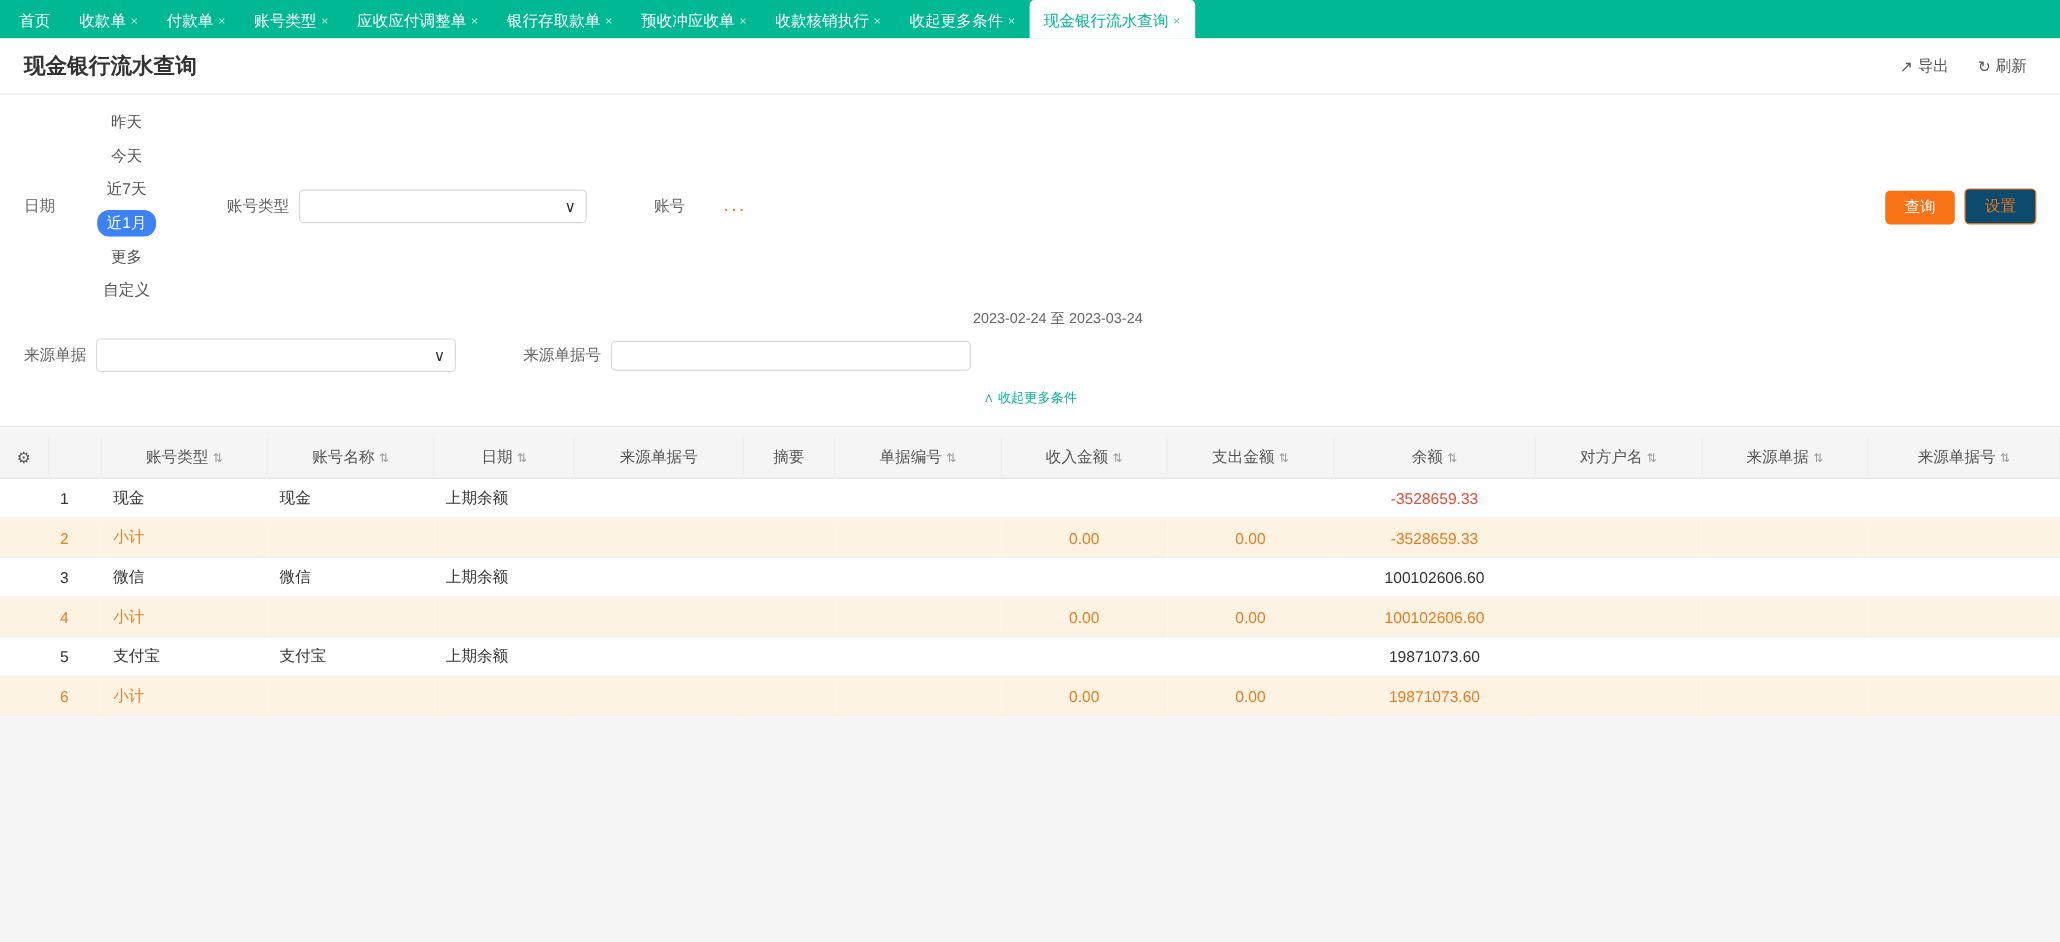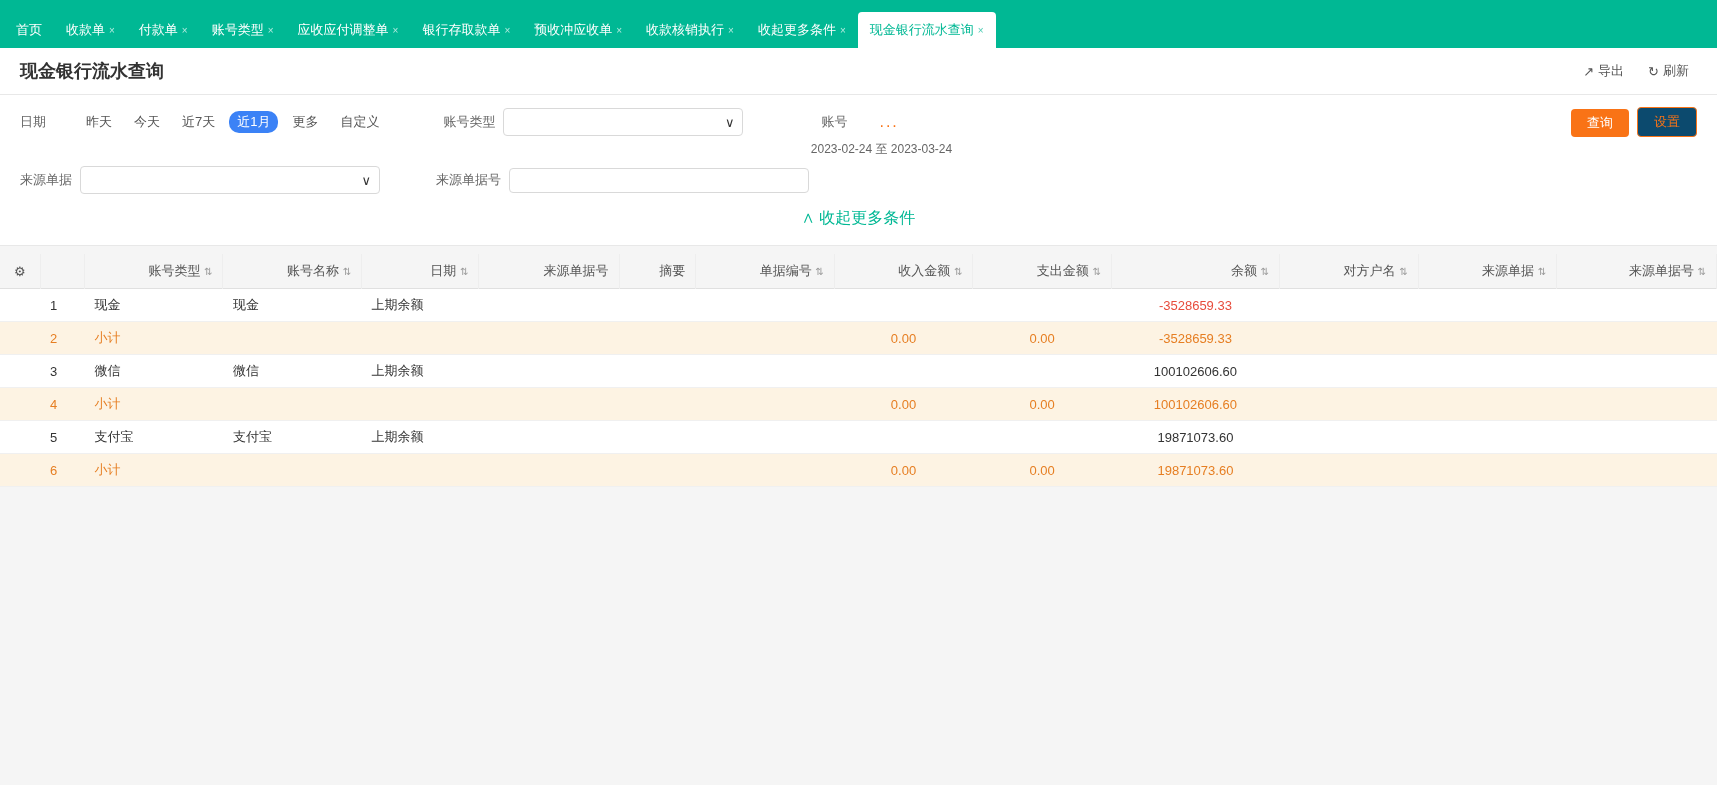--- a/index.html
+++ b/index.html
@@ -2,22 +2,22 @@
 <html><head>
   <meta charset="utf-8">
   <style>
     * { box-sizing: border-box; margin: 0; padding: 0; }
     body { font-family: 'Microsoft YaHei', Arial, sans-serif; font-size: 13px; background: #f5f5f5; color: #333; }
 
     
     .top-nav {
       background: #00b894;
       display: flex;
-      align-items: flex-end;
-      height: 48px;
+      align-items: flex-start;
+      height: 32px;
       padding: 0 4px;
       overflow: hidden;
     }
     .top-nav .nav-item {
       color: #fff;
       padding: 0 12px;
       height: 36px;
       display: flex;
       align-items: center;
       cursor: pointer;
@@ -56,21 +56,21 @@
       border-bottom: 1px solid #e8e8e8;
     }
     .filter-row {
       display: flex;
       align-items: center;
       margin-bottom: 10px;
       gap: 16px;
       flex-wrap: wrap;
     }
     .filter-label { color: #666; min-width: 50px; white-space: nowrap; }
-    .date-options { display: flex; gap: 6px; align-items: center; }
+    .date-options { display: flex; gap: 6px; align-items: center; flex-direction: column; }
     .date-btn {
       padding: 2px 8px; border: none; background: none; cursor: pointer;
       color: #555; font-size: 13px; border-radius: 3px;
     }
     .date-btn.active {
       background: #3b82f6; color: #fff; border-radius: 10px;
     }
     .date-range { color: #666; font-size: 12px; margin-top: 2px; }
     .filter-input {
       border: 1px solid #d9d9d9; border-radius: 4px; padding: 4px 8px;
@@ -86,38 +86,38 @@
     .ellipsis-btn { color: #f97316; cursor: pointer; font-size: 16px; letter-spacing: 2px; }
     .query-btn {
       background: #f97316; color: #fff; border: none; border-radius: 4px;
       padding: 5px 16px; cursor: pointer; font-size: 13px;
     }
     .settings-btn {
       background: #0c4a6e; color: #f97316; border: 1px solid #f97316; border-radius: 4px;
       padding: 5px 16px; cursor: pointer; font-size: 13px;
     }
     .collapse-bar {
-      text-align: center; padding: 4px; cursor: pointer; color: #00b894; font-size: 16px;
+      text-align: center; padding: 4px; cursor: pointer; color: #00b894; font-size: 11px;
     }
 
     
     .table-container {
       background: #fff;
       margin: 8px 0 0 0;
       overflow: auto;
     }
     table {
       width: 100%; border-collapse: collapse; font-size: 13px;
     }
     thead tr {
       background: #f5f5f5;
       border-bottom: 1px solid #e0e0e0;
     }
     thead th {
-      padding: 8px 10px; text-align: right; color: #555; font-weight: normal;
+      padding: 8px 10px; text-align: center; color: #555; font-weight: normal;
       white-space: nowrap; border-right: 1px solid #eee;
       user-select: none;
     }
     thead th:first-child { width: 40px; text-align: center; }
     .sort-icon { color: #999; font-size: 10px; }
     tbody tr { border-bottom: 1px solid #f0f0f0; }
     tbody td { padding: 7px 10px; color: #333; white-space: nowrap; }
     tbody td:first-child { text-align: center; color: #999; }
     .subtotal-row { background: #fdf3e3 !important; }
     .subtotal-row td { color: #e67e22; }
@@ -200,21 +200,21 @@
     </div>
 
     <div class="filter-group" style="margin-left:40px;">
       <span class="filter-label">账号类型</span>
       <div class="filter-select" style="width:240px;">
         <span></span>
         <span>∨</span>
       </div>
     </div>
 
-    <div class="filter-group" style="margin-left:62px;">
+    <div class="filter-group" style="margin-left:40px;">
       <span class="filter-label">账号</span>
       <span class="ellipsis-btn">...</span>
     </div>
 
     <div style="margin-left:auto; display:flex; gap:8px; flex-direction:row; align-items:flex-end;">
       <button class="query-btn">查询</button>
       <button class="settings-btn">设置</button>
     </div>
   </div>
 

